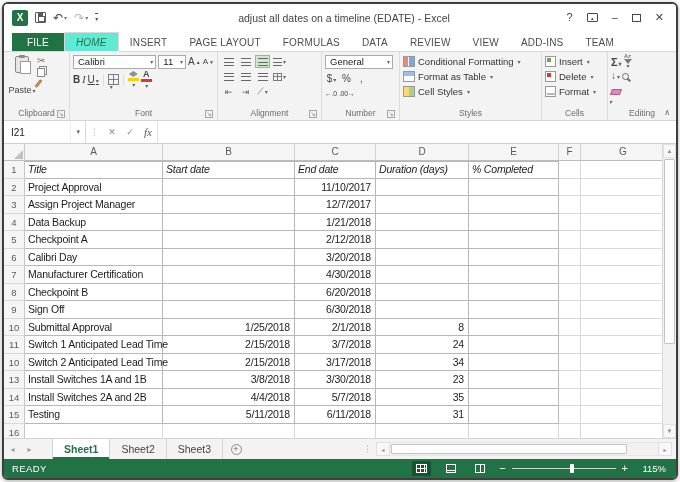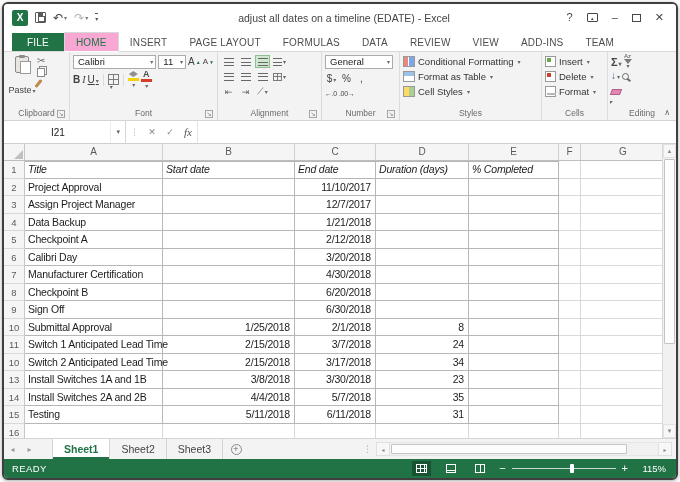--- a/index.html
+++ b/index.html
@@ -27,21 +27,21 @@
   .win-title { position:absolute; left:8px; right:0; text-align:center; font-size:10.5px; color:#444; pointer-events:none; }
   .wctrls { margin-left:auto; display:flex; align-items:center; gap:14px; padding-right:12px; z-index:2; }
   .wc { color:#474747; font-size:11px; line-height:11px; }
   .rdo-box { width:11px; height:9px; border:1px solid #474747; border-radius:1px; display:flex; align-items:center; justify-content:center; font-size:5px; color:#474747; }
   .max-box { width:9px; height:8px; border:1px solid #474747; }
 
   
   .tabrow { height:21px; flex:0 0 21px; background:#fff; display:flex; align-items:flex-end; border-bottom:1px solid #d8d8d8; padding-left:8px; }
   .rtab { font-size:10px; color:#4d4d4d; padding:4px 11px 3px; letter-spacing:.2px; }
   .rtab.file { background:#217346; color:#fff; padding:4px 15px 3px; }
-  .rtab.active { background:#f9a8d4; color:#217346; border:1px solid #d8d8d8; border-bottom:1px solid #fff; margin-bottom:-1px; }
+  .rtab.active { background:#5eead4; color:#217346; border:1px solid #d8d8d8; border-bottom:1px solid #fff; margin-bottom:-1px;font-style:italic; }
 
   
   .ribbon { height:69px; flex:0 0 69px; background:#f3f3f3; border-bottom:1px solid #d4d4d4; display:flex; position:relative; }
   .rgroup { border-right:1px solid #dcdcdc; display:flex; flex-direction:column; padding:2px 3px 0; }
   .gbody { flex:1; }
   .glabel { height:13px; font-size:8.5px; color:#6b6b6b; text-align:center; position:relative; padding-top:1px; }
   .launcher { position:absolute; right:1px; bottom:2px; width:8px; height:8px; border:1px solid #a5a5a5; color:#777; font-size:6px; line-height:6px; text-align:center; }
   .rrow { display:flex; align-items:center; height:15px; gap:2px; }
   .dd::after { content:"▾"; font-size:6px; color:#666; margin-left:1px; }
   .ic { color:#6a6a6a; font-size:10px; line-height:10px; }
@@ -114,21 +114,21 @@
   .sortic { display:flex; flex-direction:column; align-items:center; font-size:6px; color:#555; line-height:5px; }
   .funnel { width:0; height:0; border-left:4px solid transparent; border-right:4px solid transparent; border-top:5px solid #7a7a7a; }
   .fillarrow { color:#2f5597; font-size:10px; line-height:10px; }
   .magnifier { width:7px; height:7px; border:1.5px solid #6a6a6a; border-radius:50%; position:relative; }
   .magnifier::after { content:""; position:absolute; width:4px; height:1.5px; background:#6a6a6a; transform:rotate(40deg); right:-3px; bottom:-1px; }
   .eraser { width:10px; height:6px; background:#e48ab2; border:1px solid #b06088; transform:skewX(-20deg); }
   .collapse-ribbon { position:absolute; right:6px; bottom:3px; color:#666; font-size:8px; }
 
   
   .fbar { height:23px; flex:0 0 23px; background:#fff; border-bottom:1px solid #cfcfcf; display:flex; align-items:stretch; }
-  .namebox { width:82px; border-right:1px solid #d6d6d6; display:flex; align-items:center; font-size:10px; color:#222; padding-left:7px; justify-content:space-between;margin-left:40px; }
+  .namebox { width:82px; border-right:1px solid #d6d6d6; display:flex; align-items:center; font-size:10px; color:#222; padding-left:7px; justify-content:space-between; }
   .nb-dd { color:#666; font-size:7px; padding:0 5px; border-left:1px solid #ededed; align-self:stretch; display:flex; align-items:center; }
   .fb-dots { color:#b0b0b0; font-size:9px; display:flex; align-items:center; padding:0 4px; }
   .fb-btn { width:18px; display:flex; align-items:center; justify-content:center; color:#8a8a8a; font-size:9px; }
   .fb-fx { font-family:"Liberation Serif",serif; font-style:italic; color:#555; font-size:11px; }
   .finput { flex:1; border-left:1px solid #e4e4e4; }
 
   
   .gridwrap { flex:1; display:flex; overflow:hidden; background:#fff; }
   .gridcol { flex:1; display:flex; flex-direction:column; overflow:hidden; }
   .colhdrs { height:17px; flex:0 0 17px; display:flex; background:#f5f5f5; border-bottom:1px solid #bdbdbd; }

